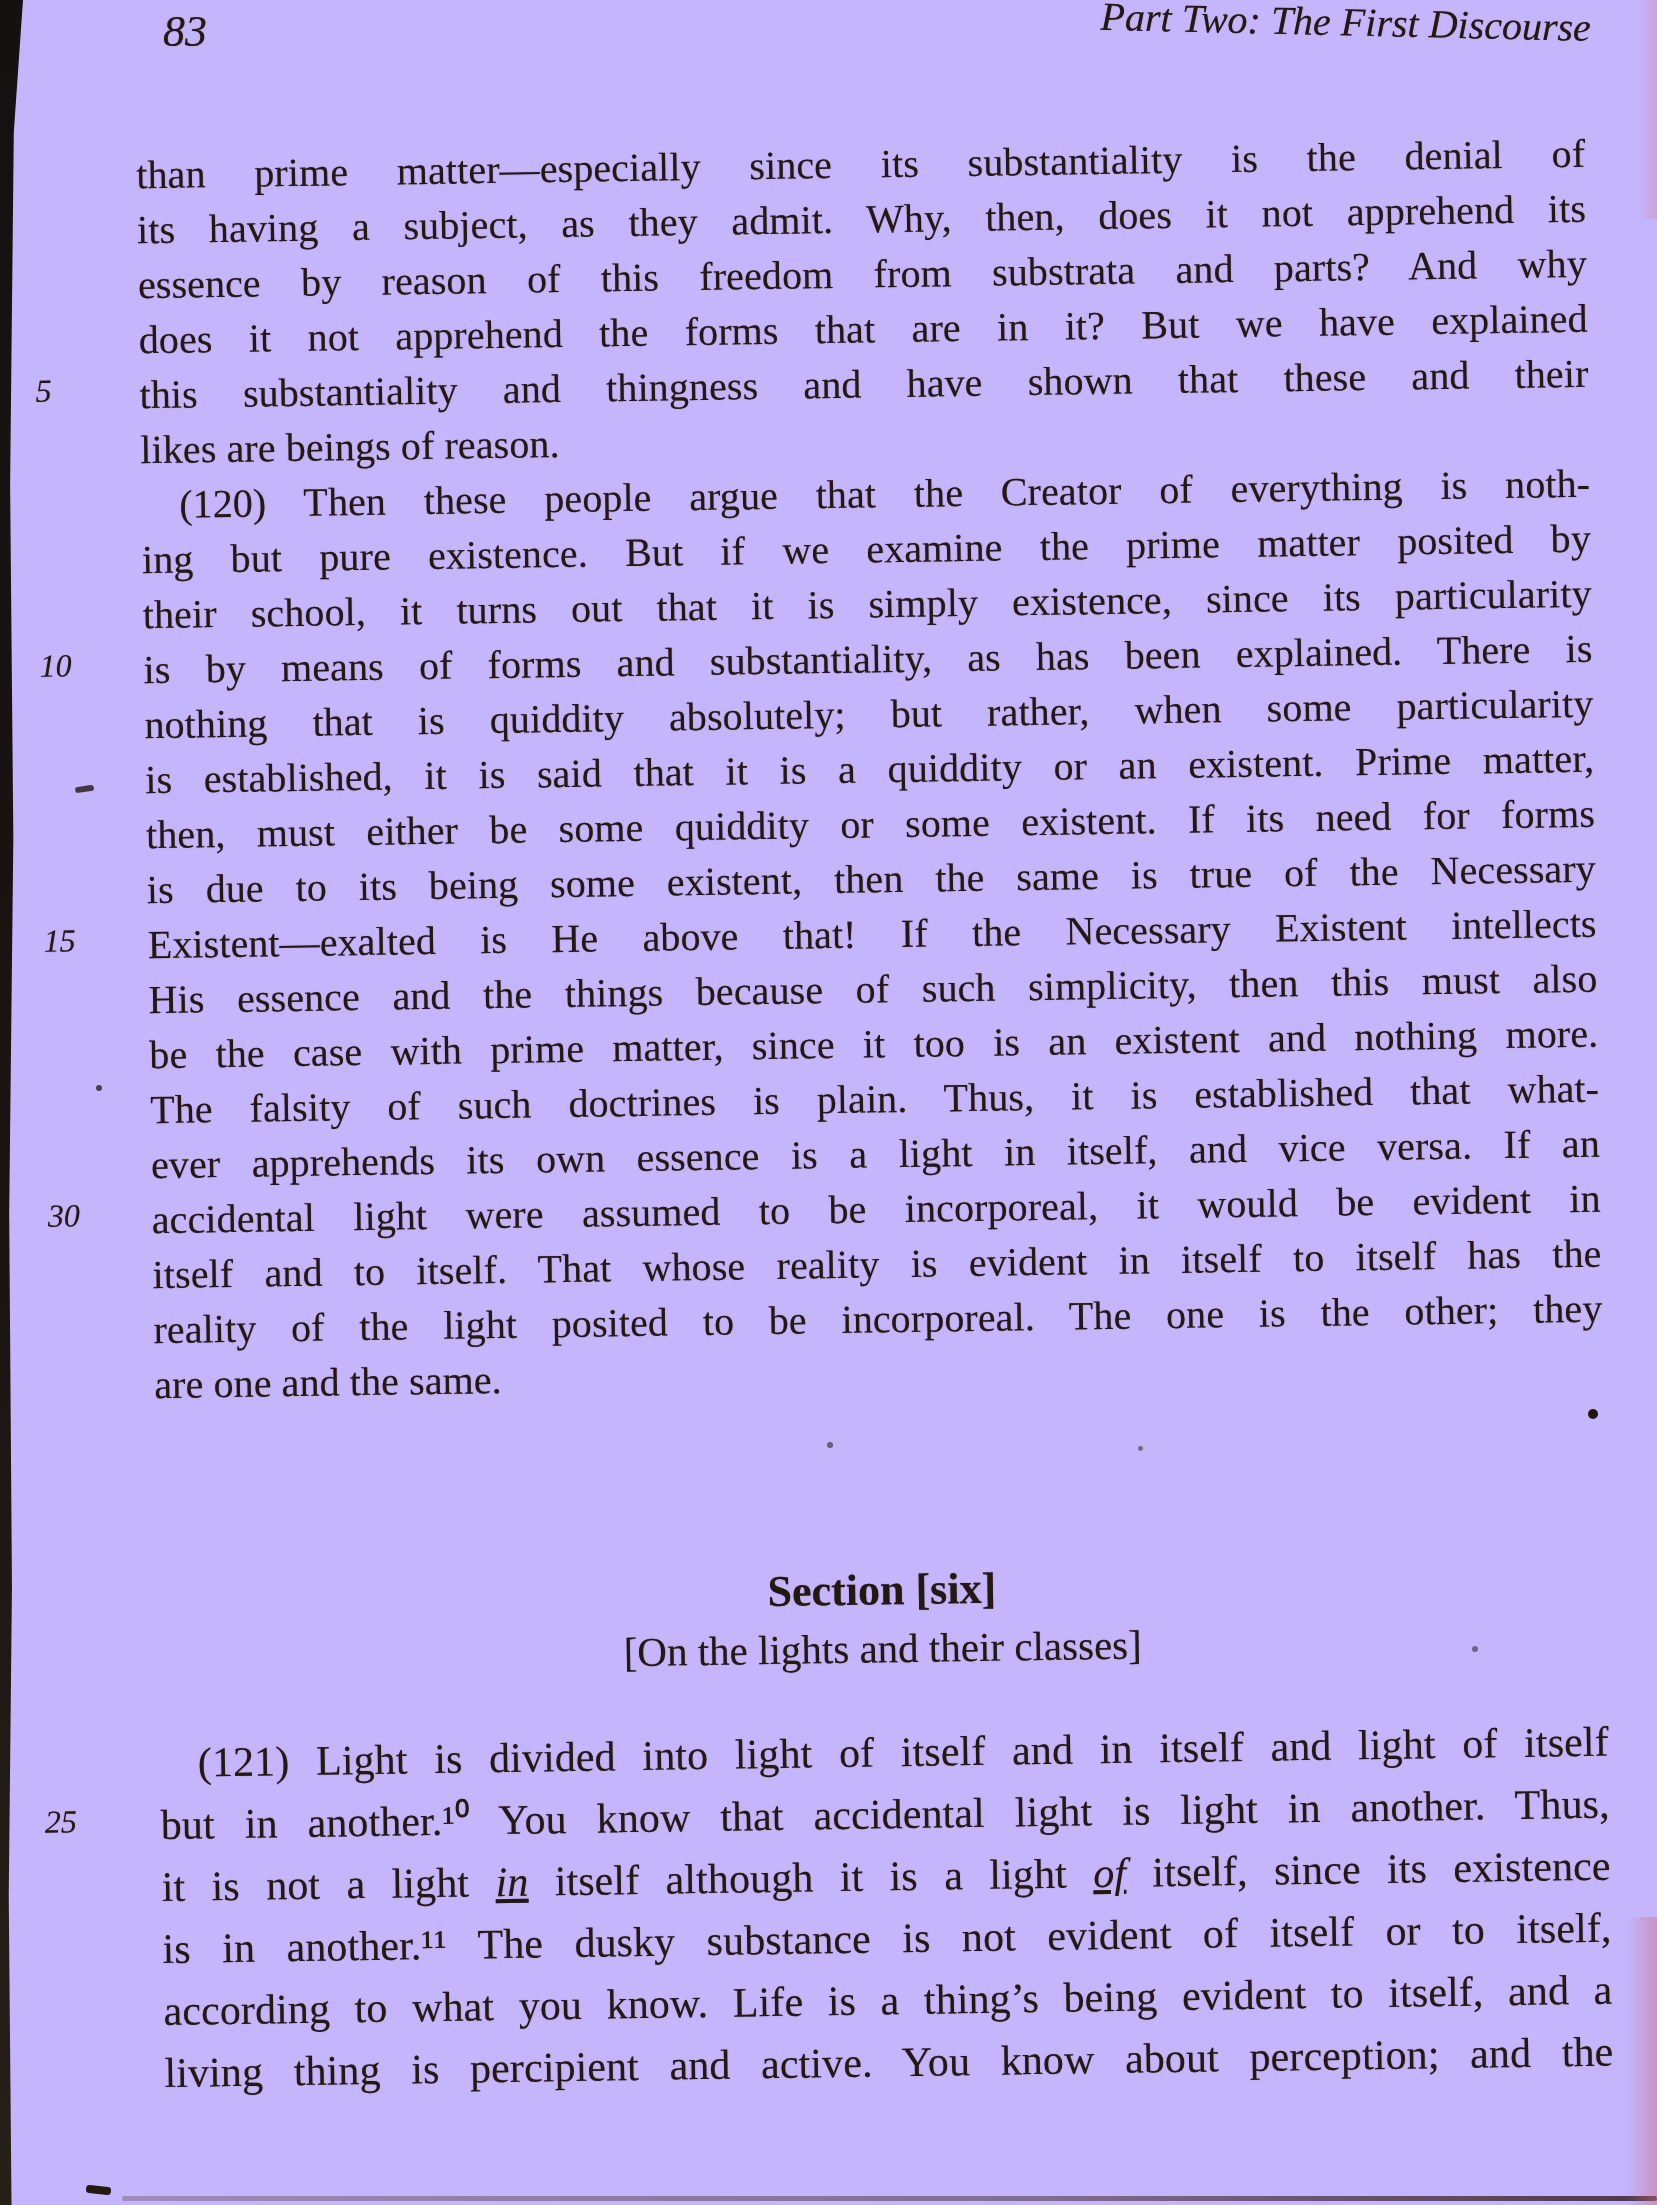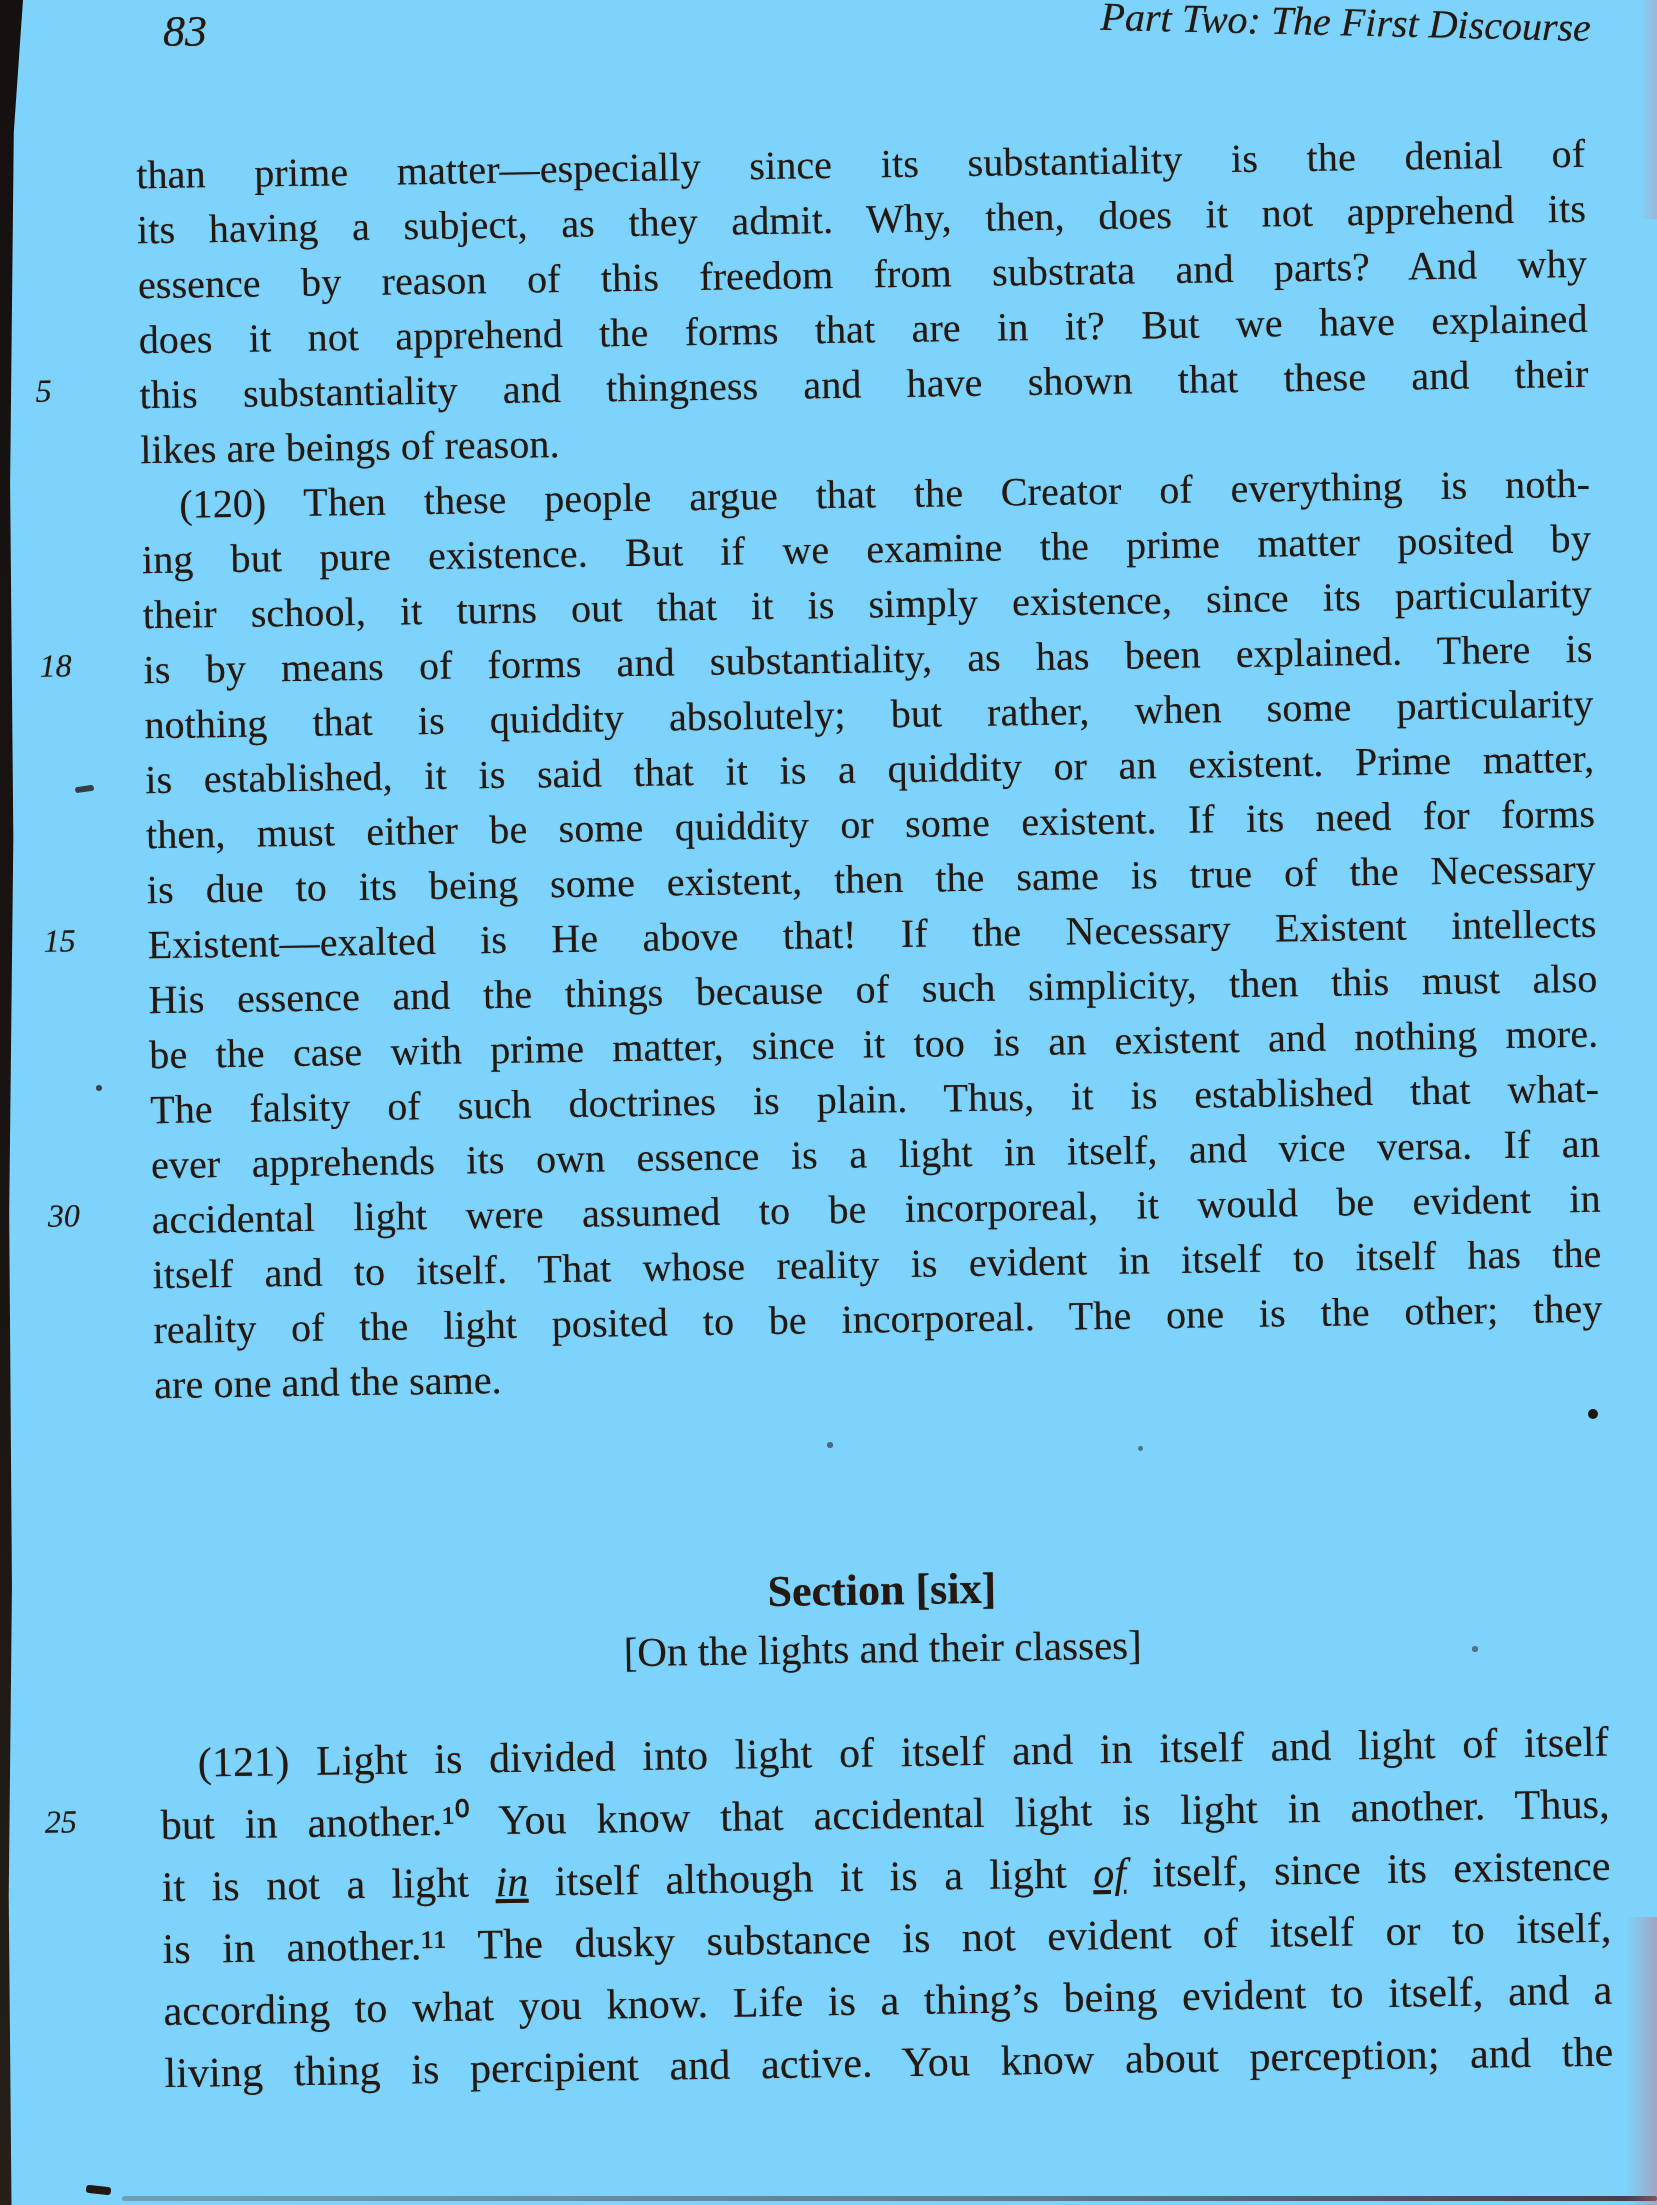--- a/index.html
+++ b/index.html
@@ -1,20 +1,20 @@
 <!DOCTYPE html>
 <html style="font-size:11px"><head>
 <meta charset="utf-8">
 <style>
   html,body{margin:0;padding:0;}
   body{background:#e8e4dc;}
   .page{
     position:relative;
     width:1657px;height:2205px;
-    background:#7dd3fc;
+    background:#c4b5fd;
     overflow:hidden;
     font-family:"Liberation Serif", serif;
     color:#241911;
   }
   
   .left-band{
     position:absolute;left:0;top:0;bottom:0;width:23px;
     background:linear-gradient(to bottom,#141110 0%,#1a1412 55%,#262019 100%);
     clip-path:polygon(0 0,100% 0,60% 6%,44% 22%,58% 38%,40% 55%,52% 72%,38% 86%,50% 100%,0 100%);
   }
@@ -135,21 +135,21 @@
       </div>
     <div class="row">
         <span class="mnum"></span>
         <span class="ltxt just">ing but pure existence. But if we examine the prime matter posited by</span>
       </div>
     <div class="row">
         <span class="mnum"></span>
         <span class="ltxt just">their school, it turns out that it is simply existence, since its particularity</span>
       </div>
     <div class="row">
-        <span class="mnum">18</span>
+        <span class="mnum">10</span>
         <span class="ltxt just">is by means of forms and substantiality, as has been explained. There is</span>
       </div>
     <div class="row">
         <span class="mnum"></span>
         <span class="ltxt just">nothing that is quiddity absolutely; but rather, when some particularity</span>
       </div>
     <div class="row">
         <span class="mnum"></span>
         <span class="ltxt just">is established, it is said that it is a quiddity or an existent. Prime matter,</span>
       </div>

